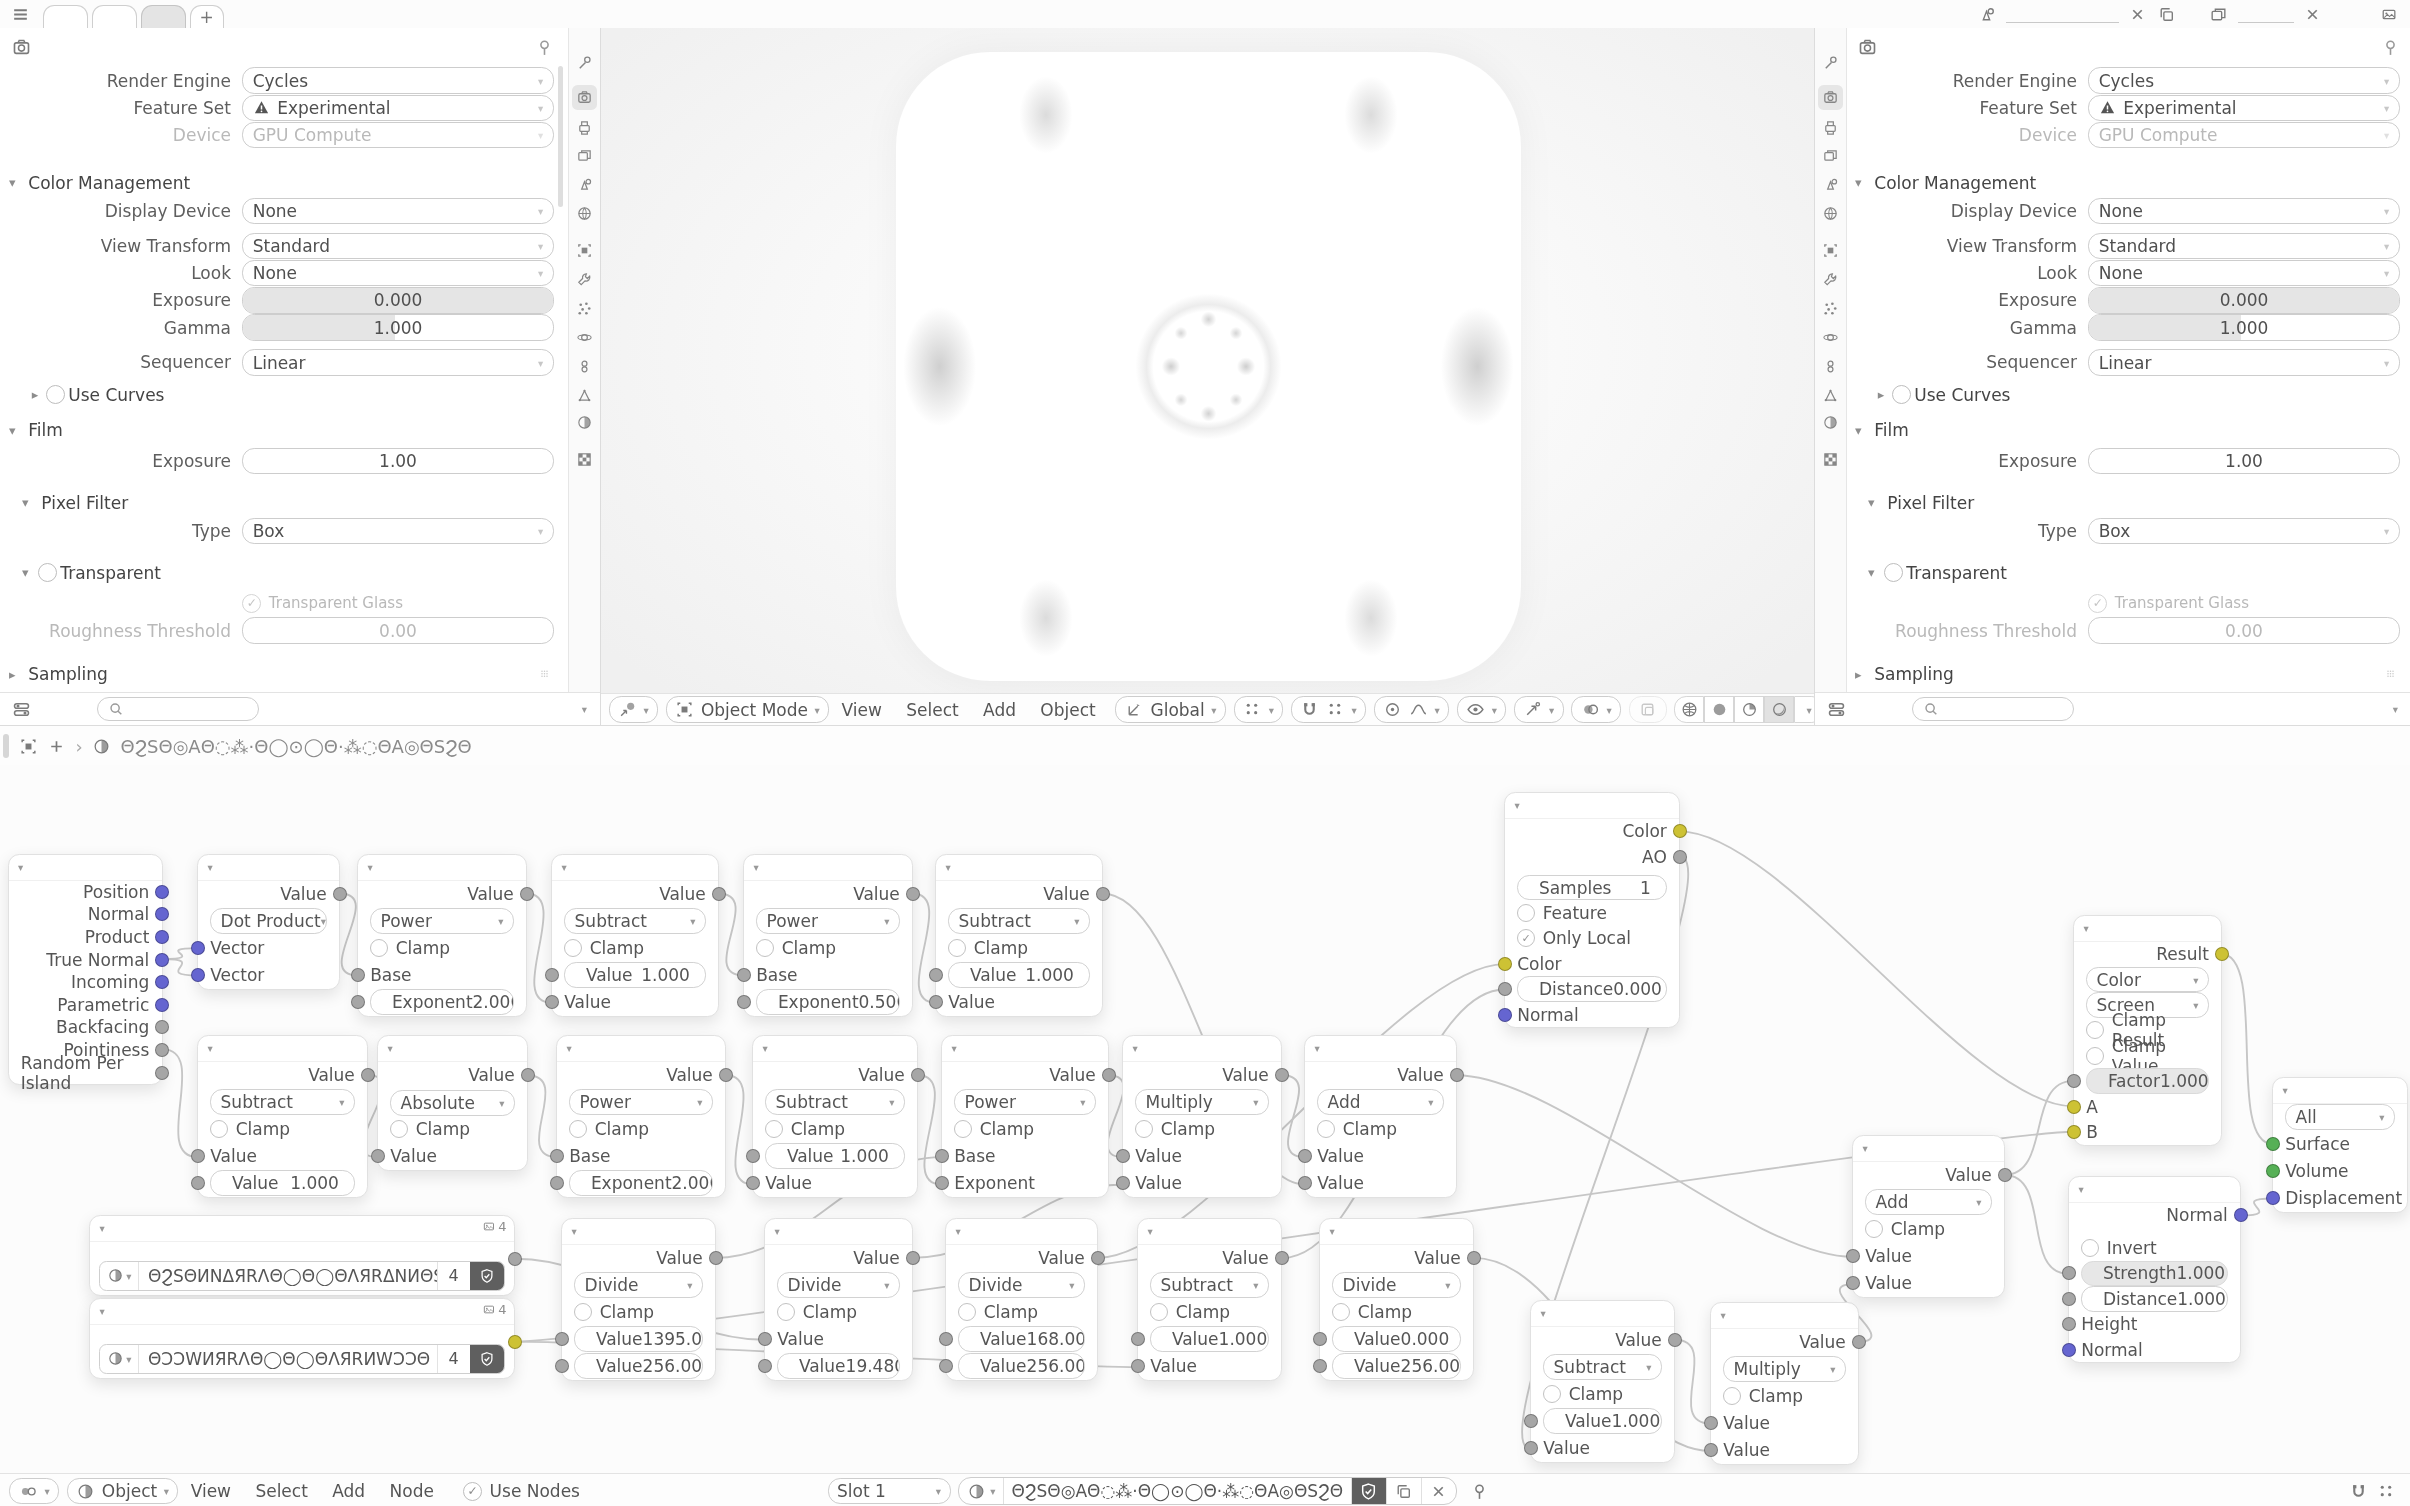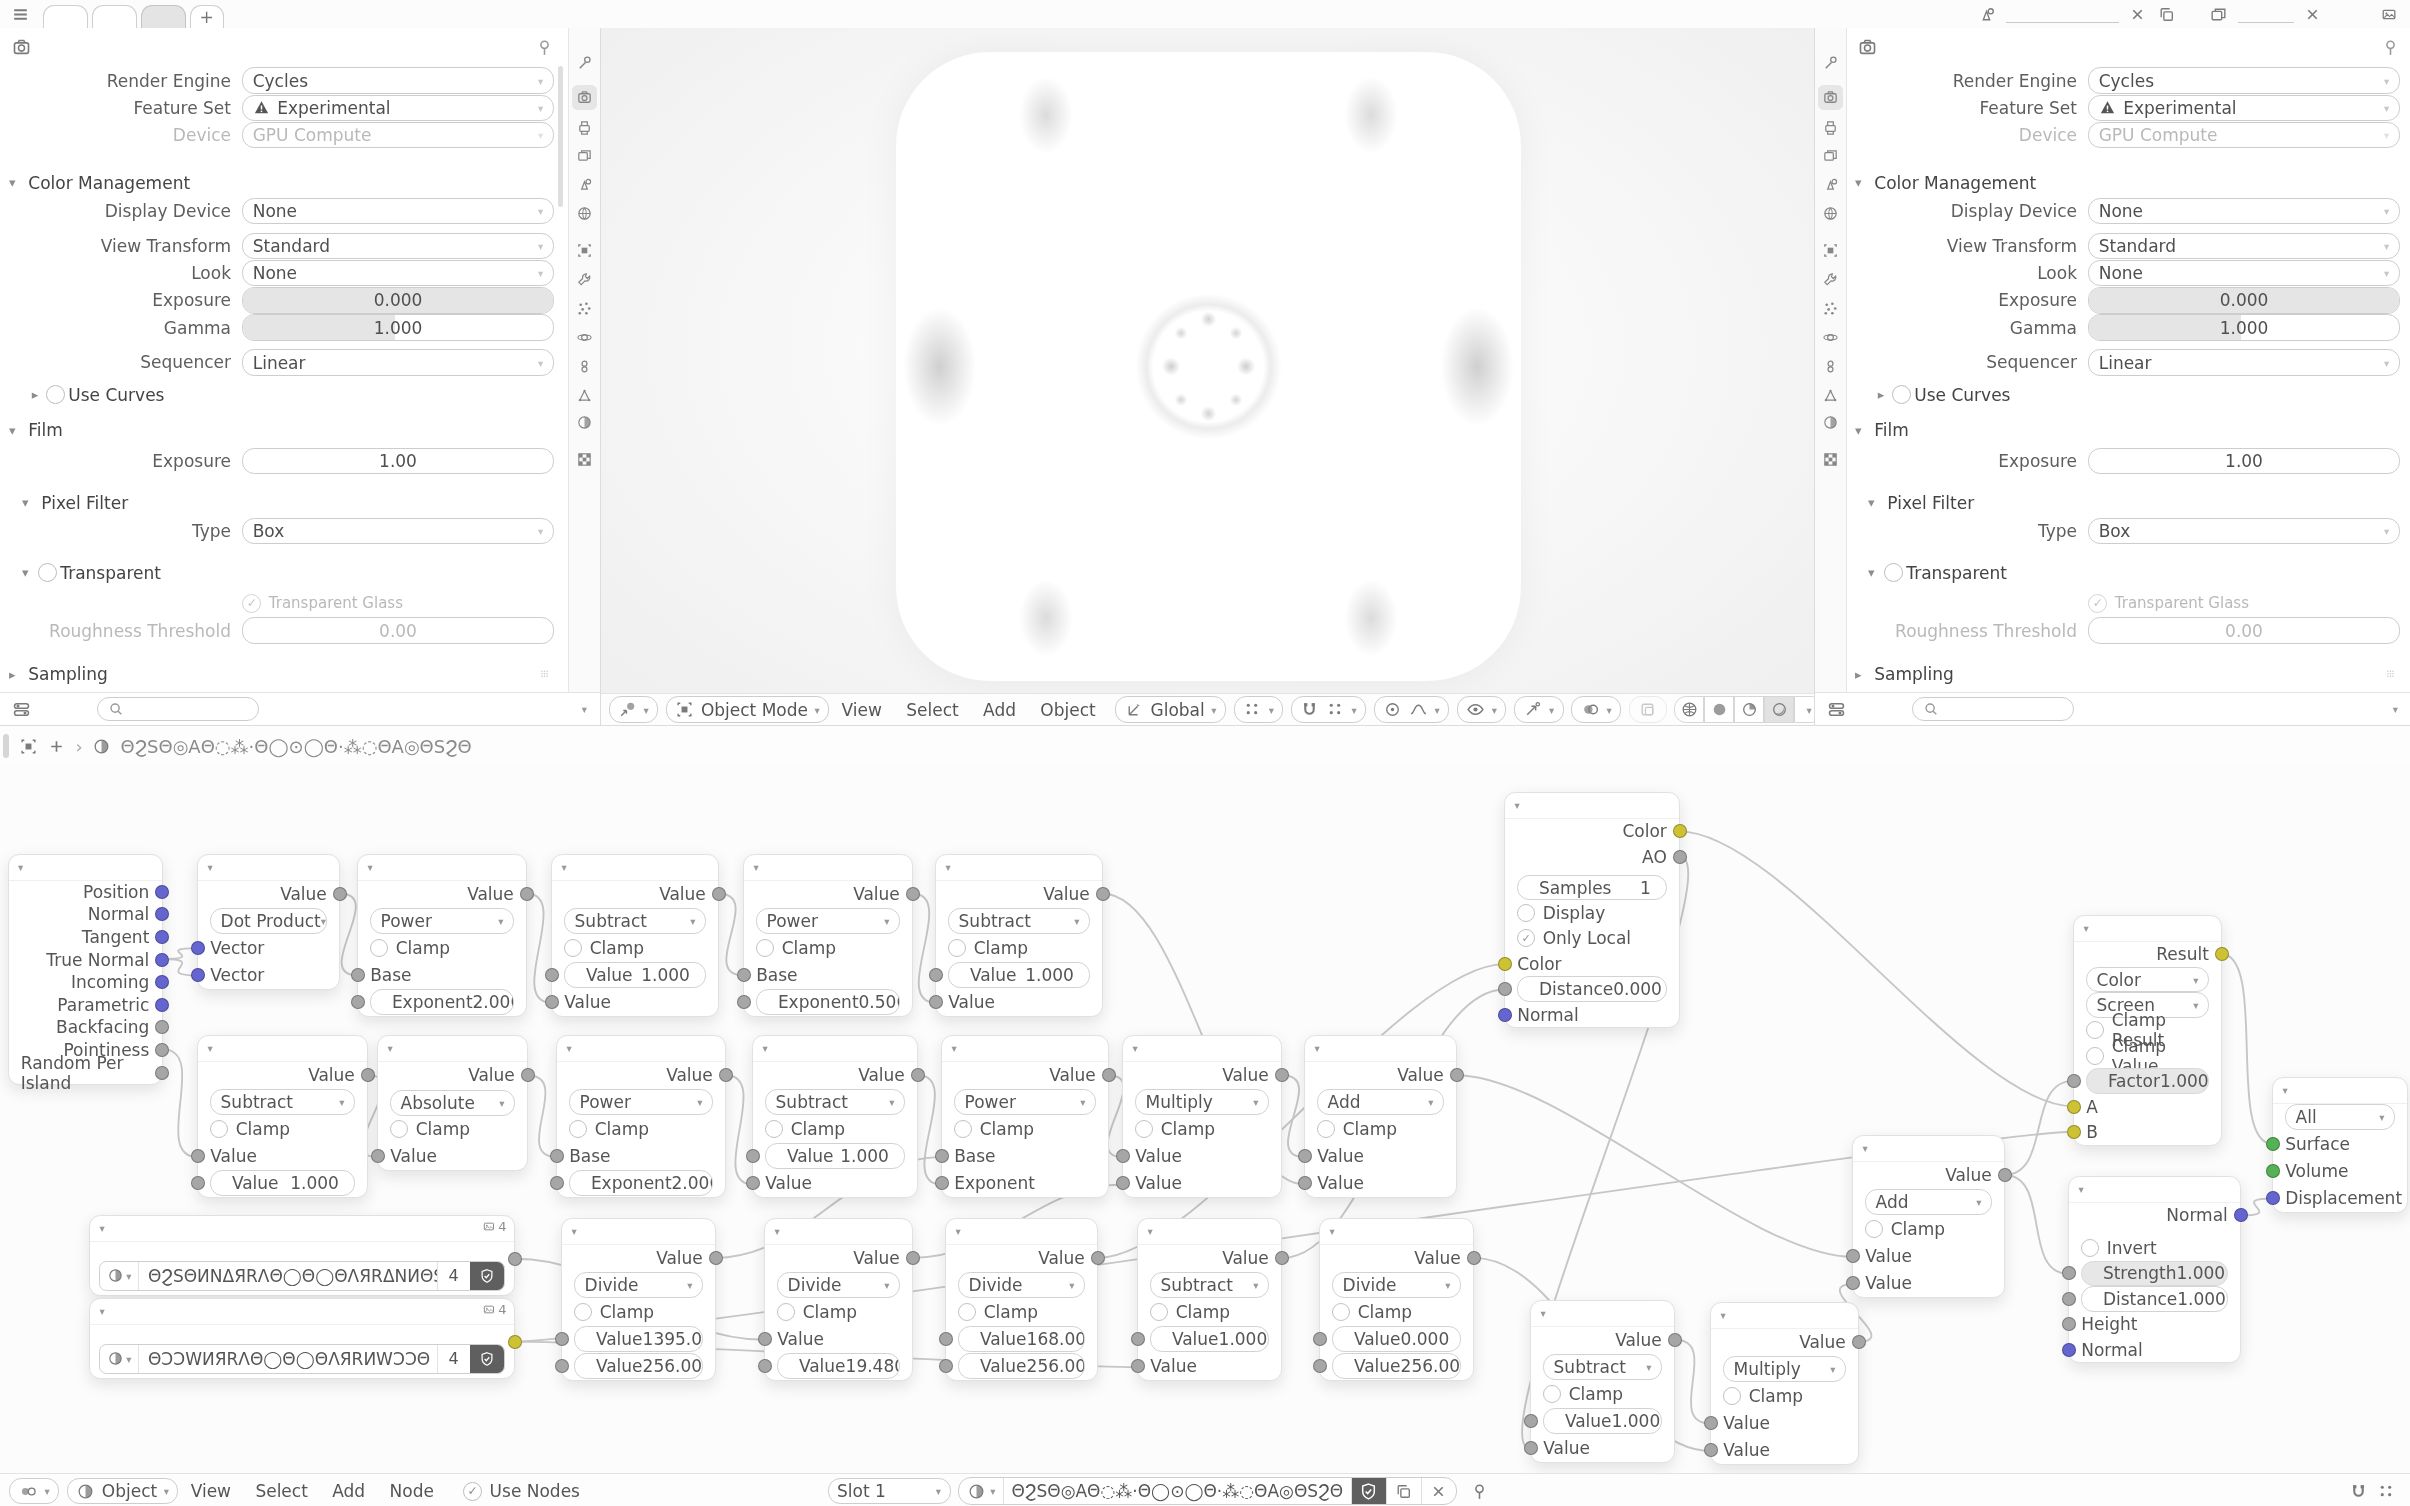--- a/index.html
+++ b/index.html
@@ -952,21 +952,21 @@
         </div>
         <div class="nrow rout" style="height: 22.6px;">
           <span>Position</span>
           <span class="nsock so sk-blue"></span>
         </div>
         <div class="nrow rout" style="height: 22.6px;">
           <span>Normal</span>
           <span class="nsock so sk-blue"></span>
         </div>
         <div class="nrow rout" style="height: 22.6px;">
-          <span>Tangent</span>
+          <span>Product</span>
           <span class="nsock so sk-blue"></span>
         </div>
         <div class="nrow rout" style="height: 22.6px;">
           <span>True Normal</span>
           <span class="nsock so sk-blue"></span>
         </div>
         <div class="nrow rout" style="height: 22.6px;">
           <span>Incoming</span>
           <span class="nsock so sk-blue"></span>
         </div>
@@ -1561,21 +1561,21 @@
         </div>
         <div style="height: 5.6px;"></div>
         <div class="nrow" style="height: 25.4px;">
           <div class="npill">
             <span style="margin-left: 11.3px;">Samples</span>
             <span class="val" style="margin-right: 5.6px;">1</span>
           </div>
         </div>
         <div class="nrow" style="height: 25.4px;">
           <span class="nchk"></span>
-          <span class="nchklab">Display</span>
+          <span class="nchklab">Feature</span>
         </div>
         <div class="nrow" style="height: 25.4px;">
           <span class="nchk on"></span>
           <span class="nchklab">Only Local</span>
         </div>
         <div class="nrow" style="height: 25.4px;">
           <span class="nsock si sk-yellow"></span>
           <span>Color</span>
         </div>
         <div class="nrow" style="height: 25.4px;">

